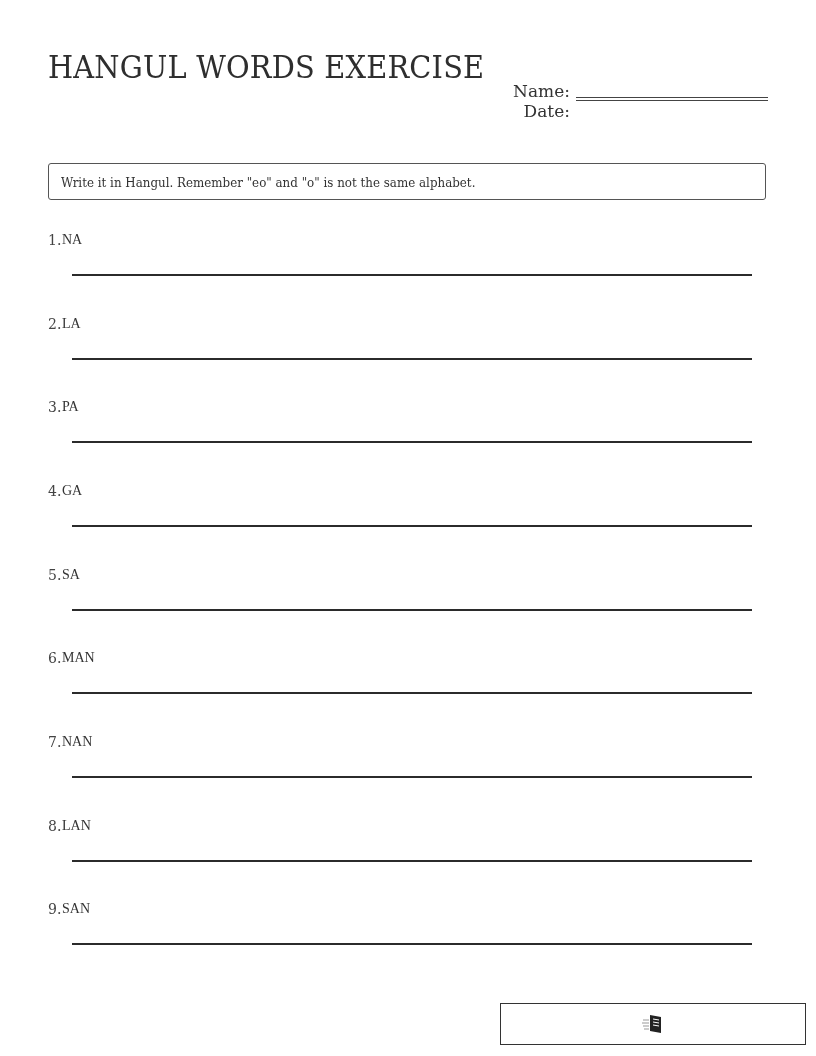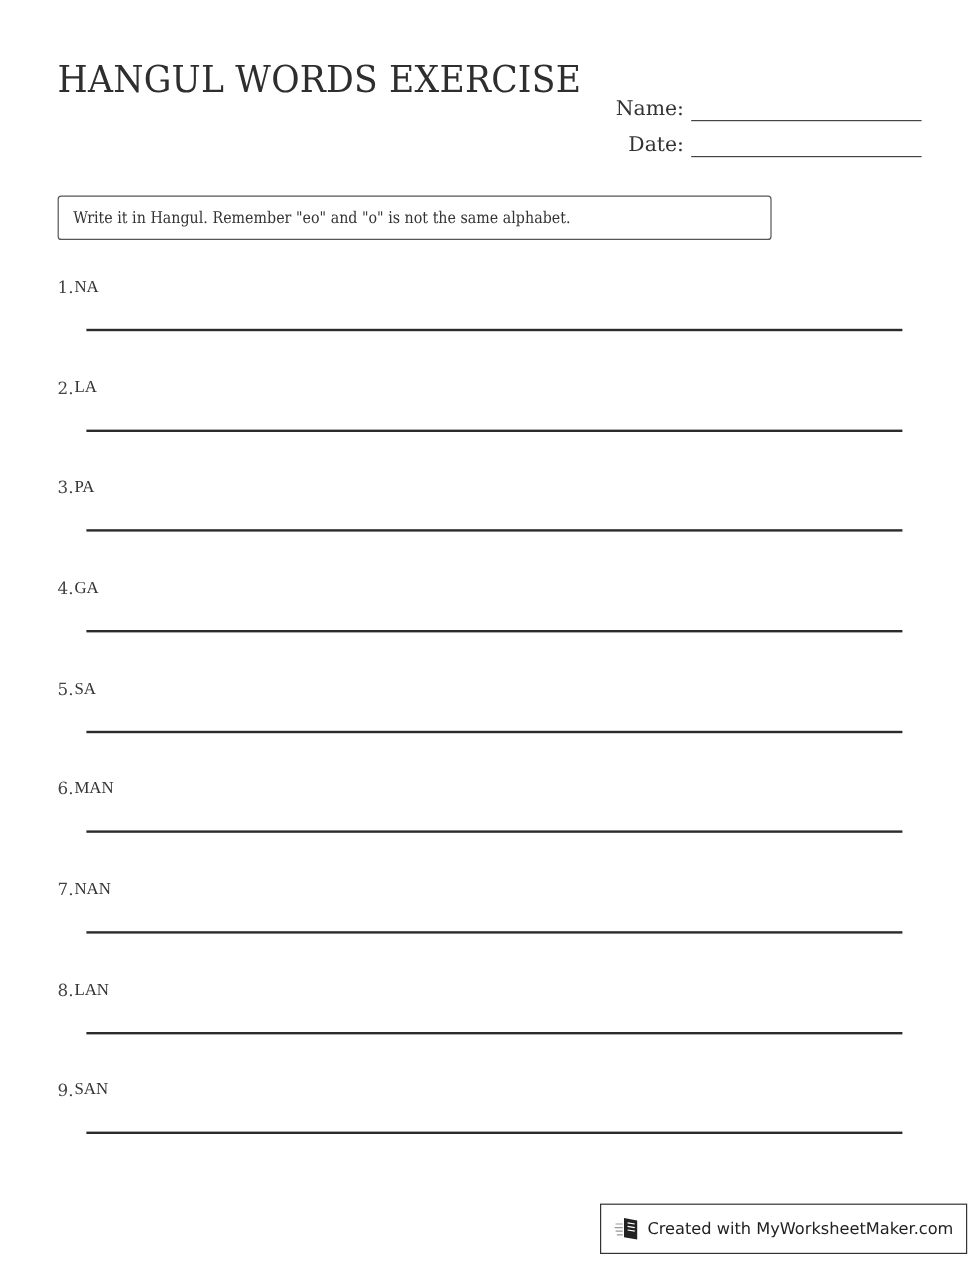--- a/index.html
+++ b/index.html
@@ -17,21 +17,21 @@
     }
     .field-row { position: absolute; display: flex; align-items: flex-end; }
     .field-label {
       width: 70px; text-align: right; font-size: 17px; color: #333;
       font-family: "DejaVu Serif", serif; padding-right: 6px; margin-top: 29px;
     }
     .field-line {
       width: 192px; border-bottom: 1.5px solid #444; height: 1px; margin-bottom: 0;
     }
     .instructions {
-      position: absolute; left: 48px; top: 163px; width: 595px; height: 37px;
+      position: absolute; left: 48px; top: 163px; width: 718px; height: 37px;
       border: 1.5px solid #555; border-radius: 3px; box-sizing: border-box;
       font-size: 13.5px; color: #333; padding: 0 12px;
       display: flex; align-items: center;
       font-family: "DejaVu Serif", serif;
     }
     .instructions span { transform: scaleX(0.88); transform-origin: left center; white-space: nowrap; display: inline-block; }
     .item { position: absolute; left: 48px; width: 704px; height: 60px; }
     .item-num {
       position: absolute; left: 0; top: 0; font-size: 14px; color: #444;
       font-family: "DejaVu Serif", serif;
@@ -55,21 +55,21 @@
   </style>
 </head>
 <body>
 
 <h1 class="title">HANGUL WORDS EXERCISE</h1>
 
 <div class="field-row" style="left:500px; top:52px;">
   <span class="field-label">Name:</span>
   <span class="field-line"></span>
 </div>
-<div class="field-row" style="left:500px; top:82px;">
+<div class="field-row" style="left:500px; top:72px;align-items:center;">
   <span class="field-label">Date:</span>
   <span class="field-line"></span>
 </div>
 
 <div class="instructions">
   <span>Write it in Hangul. Remember "eo" and "o" is not the same alphabet.</span>
 </div>
 
 <div class="item" style="top:232px;">
   <span class="item-num">1.</span>
@@ -121,14 +121,13 @@
   <span class="footer-icon">
     <svg width="22" height="20" viewBox="0 0 22 20">
       <line x1="1" y1="6" x2="7" y2="6" stroke="#999" stroke-width="1"></line>
       <line x1="0" y1="9" x2="7" y2="9" stroke="#999" stroke-width="1"></line>
       <line x1="1" y1="12" x2="7" y2="12" stroke="#999" stroke-width="1"></line>
       <line x1="2" y1="15" x2="7" y2="15" stroke="#999" stroke-width="1"></line>
       <path d="M8 1 L19 3 L19 19 L8 17 Z" fill="#222"></path>
       <path d="M11 5 L17 6 M11 8 L17 9 M11 11 L17 12" stroke="#fff" stroke-width="1"></path>
     </svg>
   </span>
-  <span>Created with MyWorksheetMaker.com</span>
 </div>
 
 </body></html>

